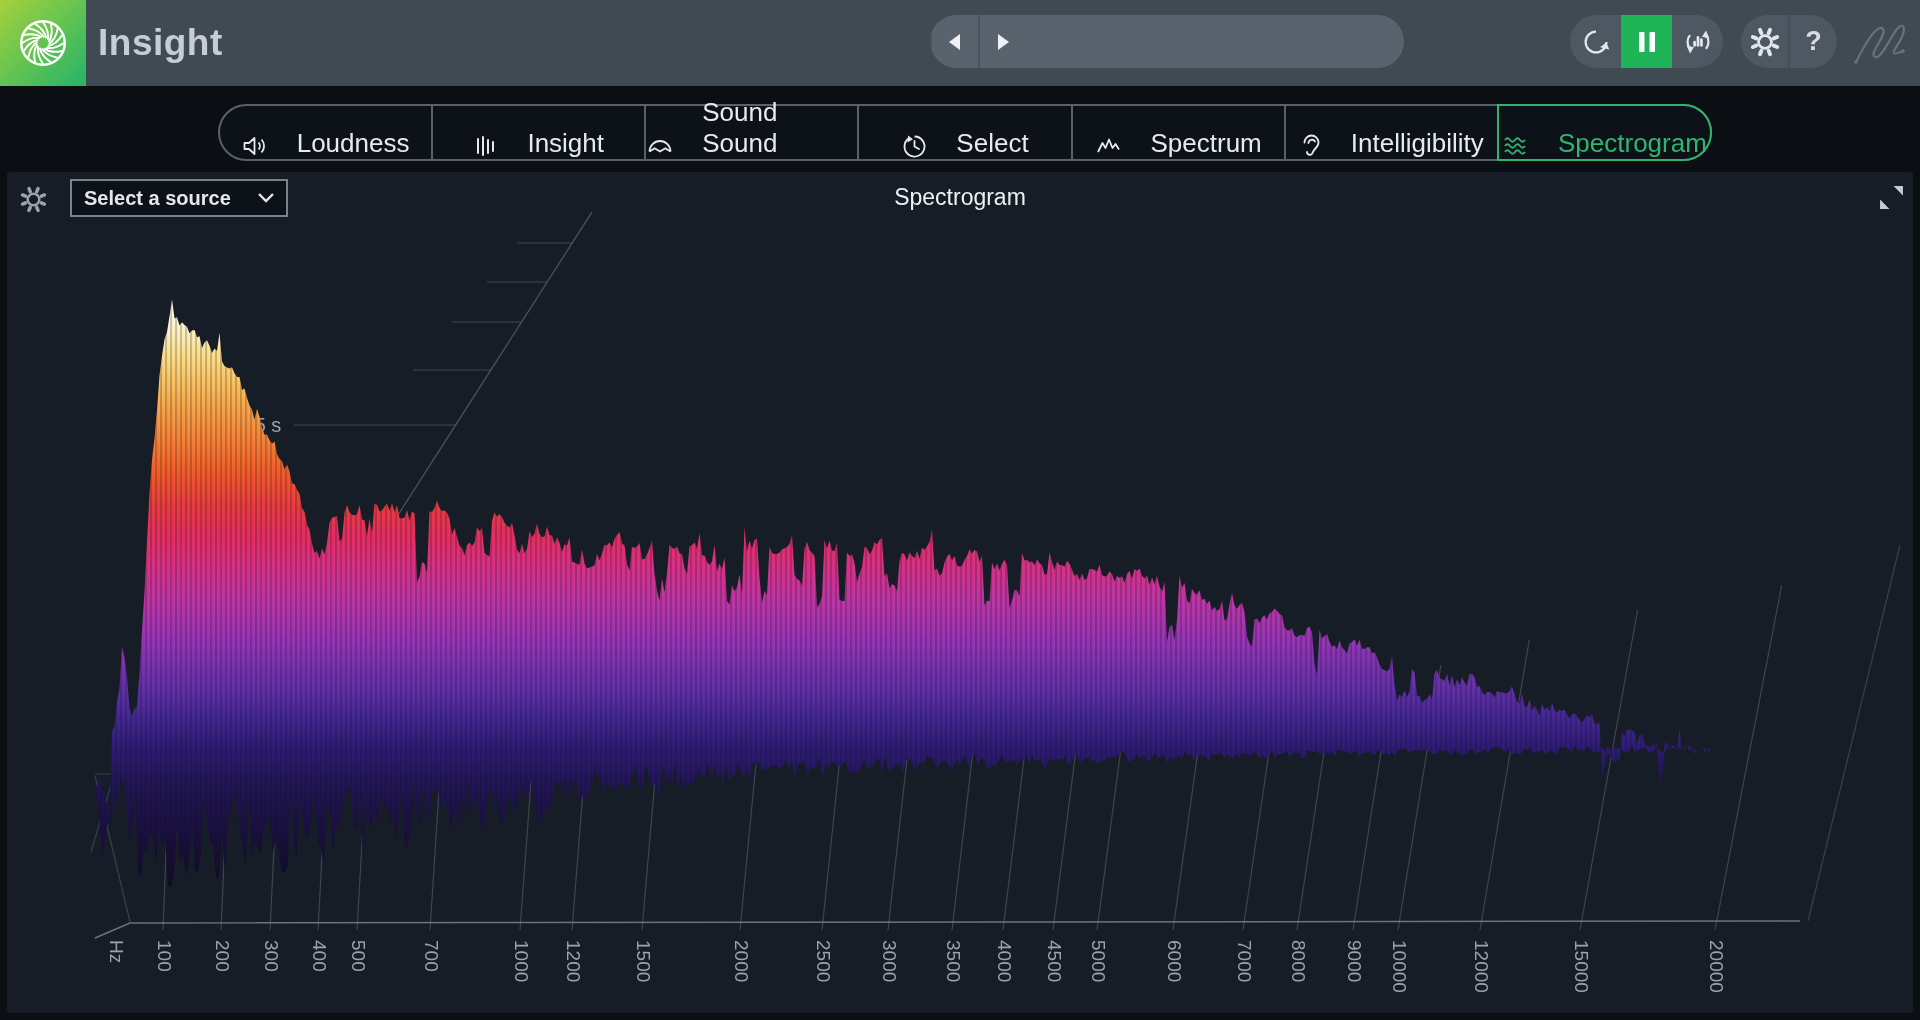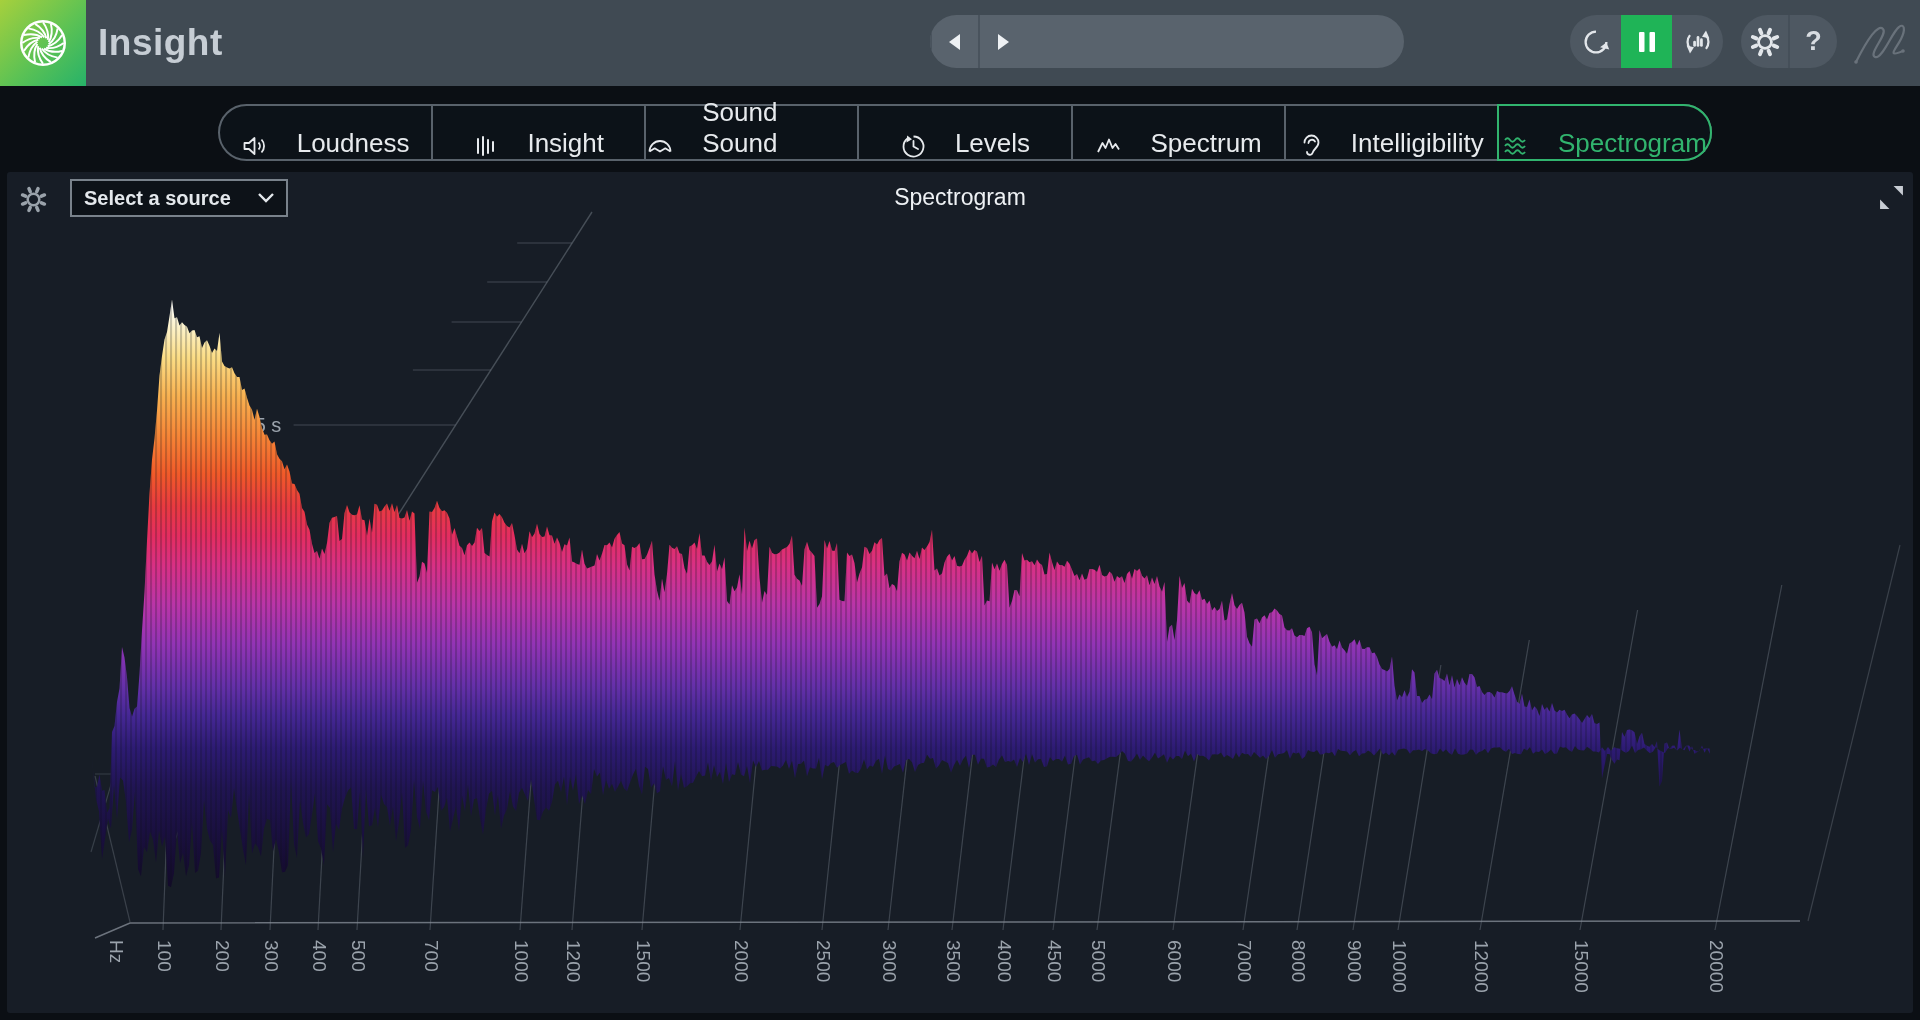--- a/index.html
+++ b/index.html
@@ -276,21 +276,21 @@
         <path d="M3.5 18.5 l5.2 -3.2 5.3 3.2 5.3 -3.2 5.2 3.2" fill="none" stroke="currentColor" stroke-width="1.8" stroke-linejoin="round"></path>
       </svg>
       <span>Sound Sound</span>
     </div>
     <div class="tab">
       <svg width="27" height="26" viewBox="0 0 27 26">
         <path d="M7.5 5.5 a10 10 0 1 0 6 -2" fill="none" stroke="currentColor" stroke-width="1.8"></path>
         <polygon points="7.2,2.5 6.4,9.5 12,6.2" fill="currentColor"></polygon>
         <path d="M13.5 8 v5.5 l4.5 2.5" fill="none" stroke="currentColor" stroke-width="1.8" stroke-linecap="round"></path>
       </svg>
-      <span>Levels</span>
+      <span>Select</span>
     </div>
     <div class="tab">
       <svg width="28" height="26" viewBox="0 0 28 26">
         <polyline points="3,19 7.5,10 10.5,15 14,6.5 17.5,15 20.5,11 24,16.5" fill="none" stroke="currentColor" stroke-width="1.8" stroke-linejoin="round"></polyline>
       </svg>
       <span>Spectrum</span>
     </div>
     <div class="tab">
       <svg width="24" height="26" viewBox="0 0 24 26">
         <path d="M5.5 9.5 a7 7 0 0 1 14 0 c0 3 -1.5 4.5 -3.5 6.5 c-1.5 1.5 -2 2.5 -2.5 4 c-0.8 2.8 -5.5 2.2 -5.5 -1" fill="none" stroke="currentColor" stroke-width="1.8" stroke-linecap="round"></path>

